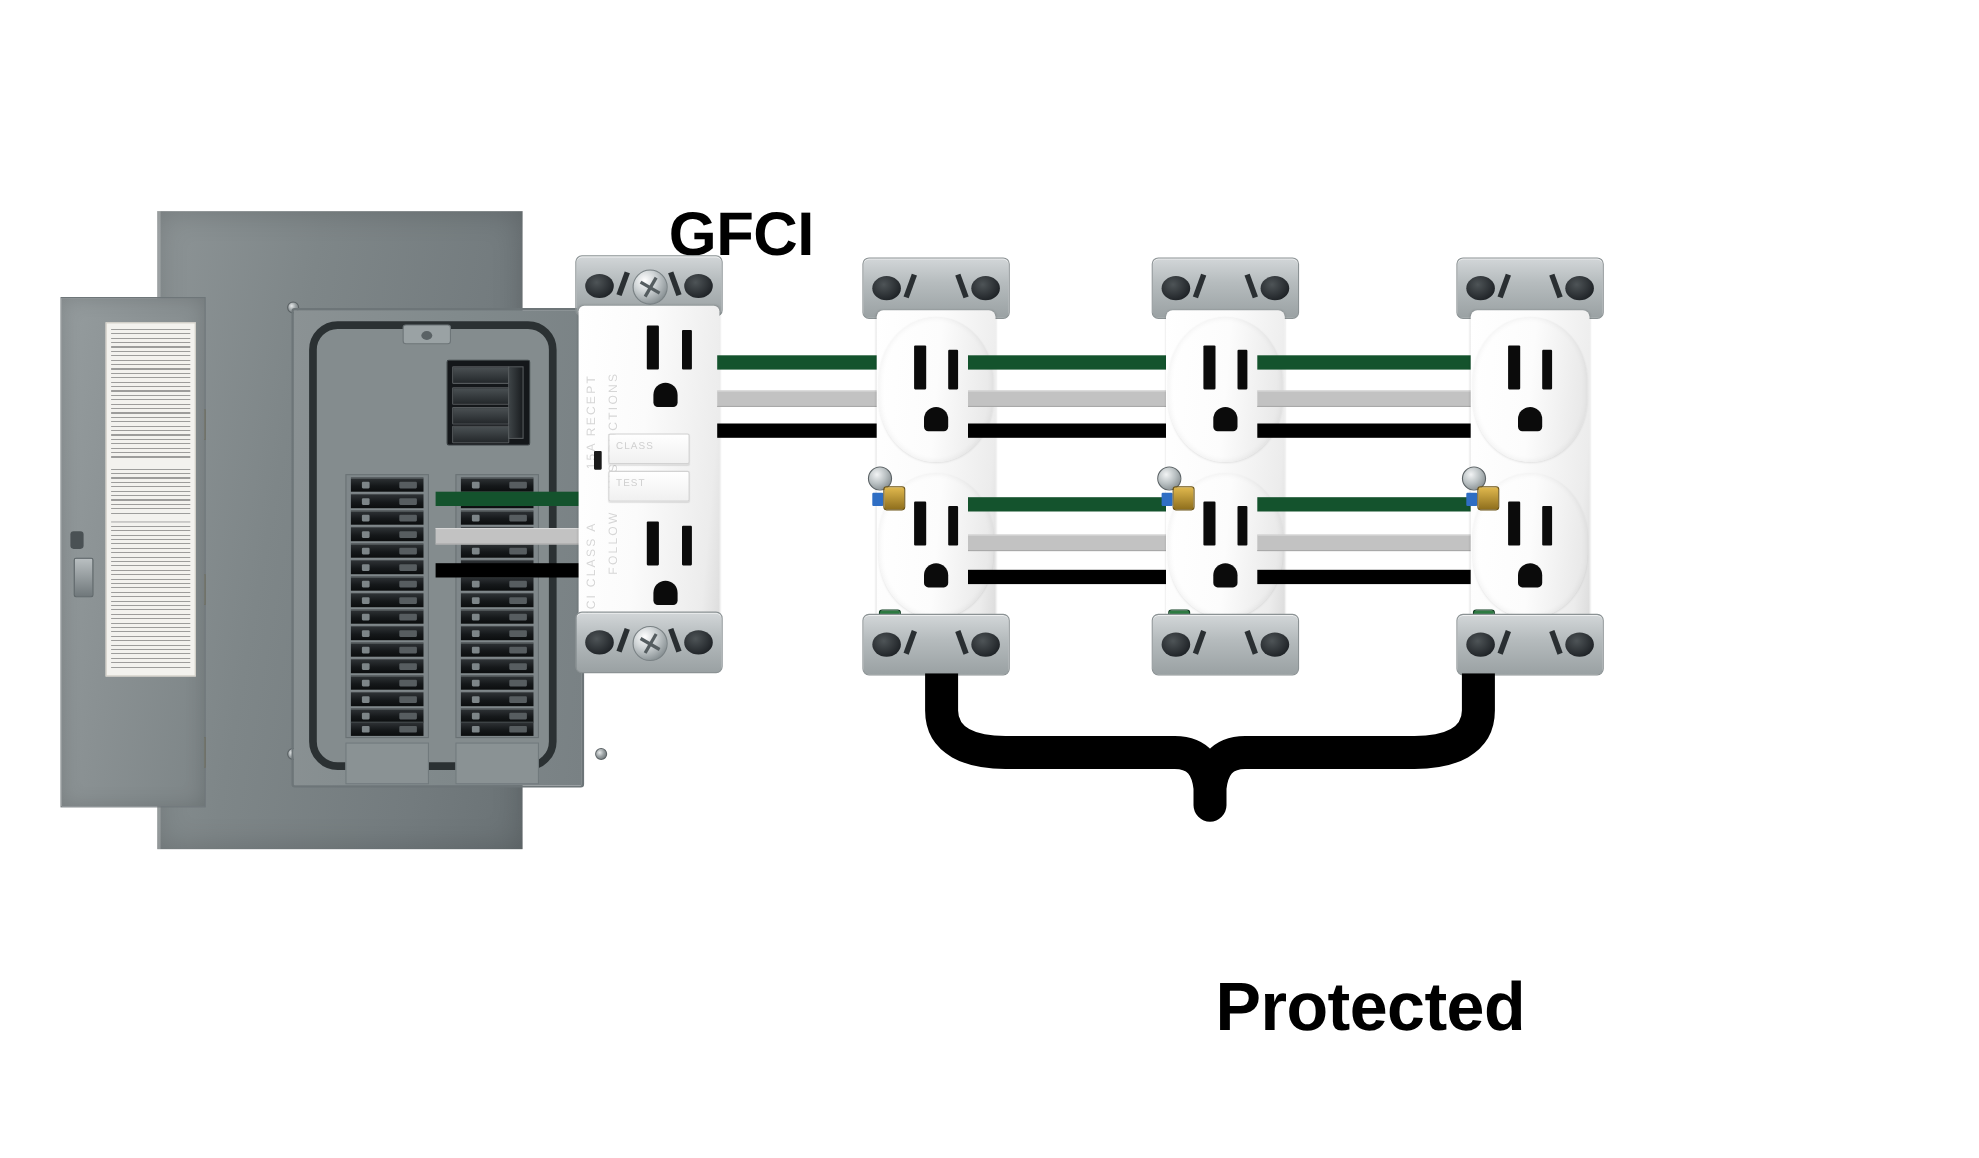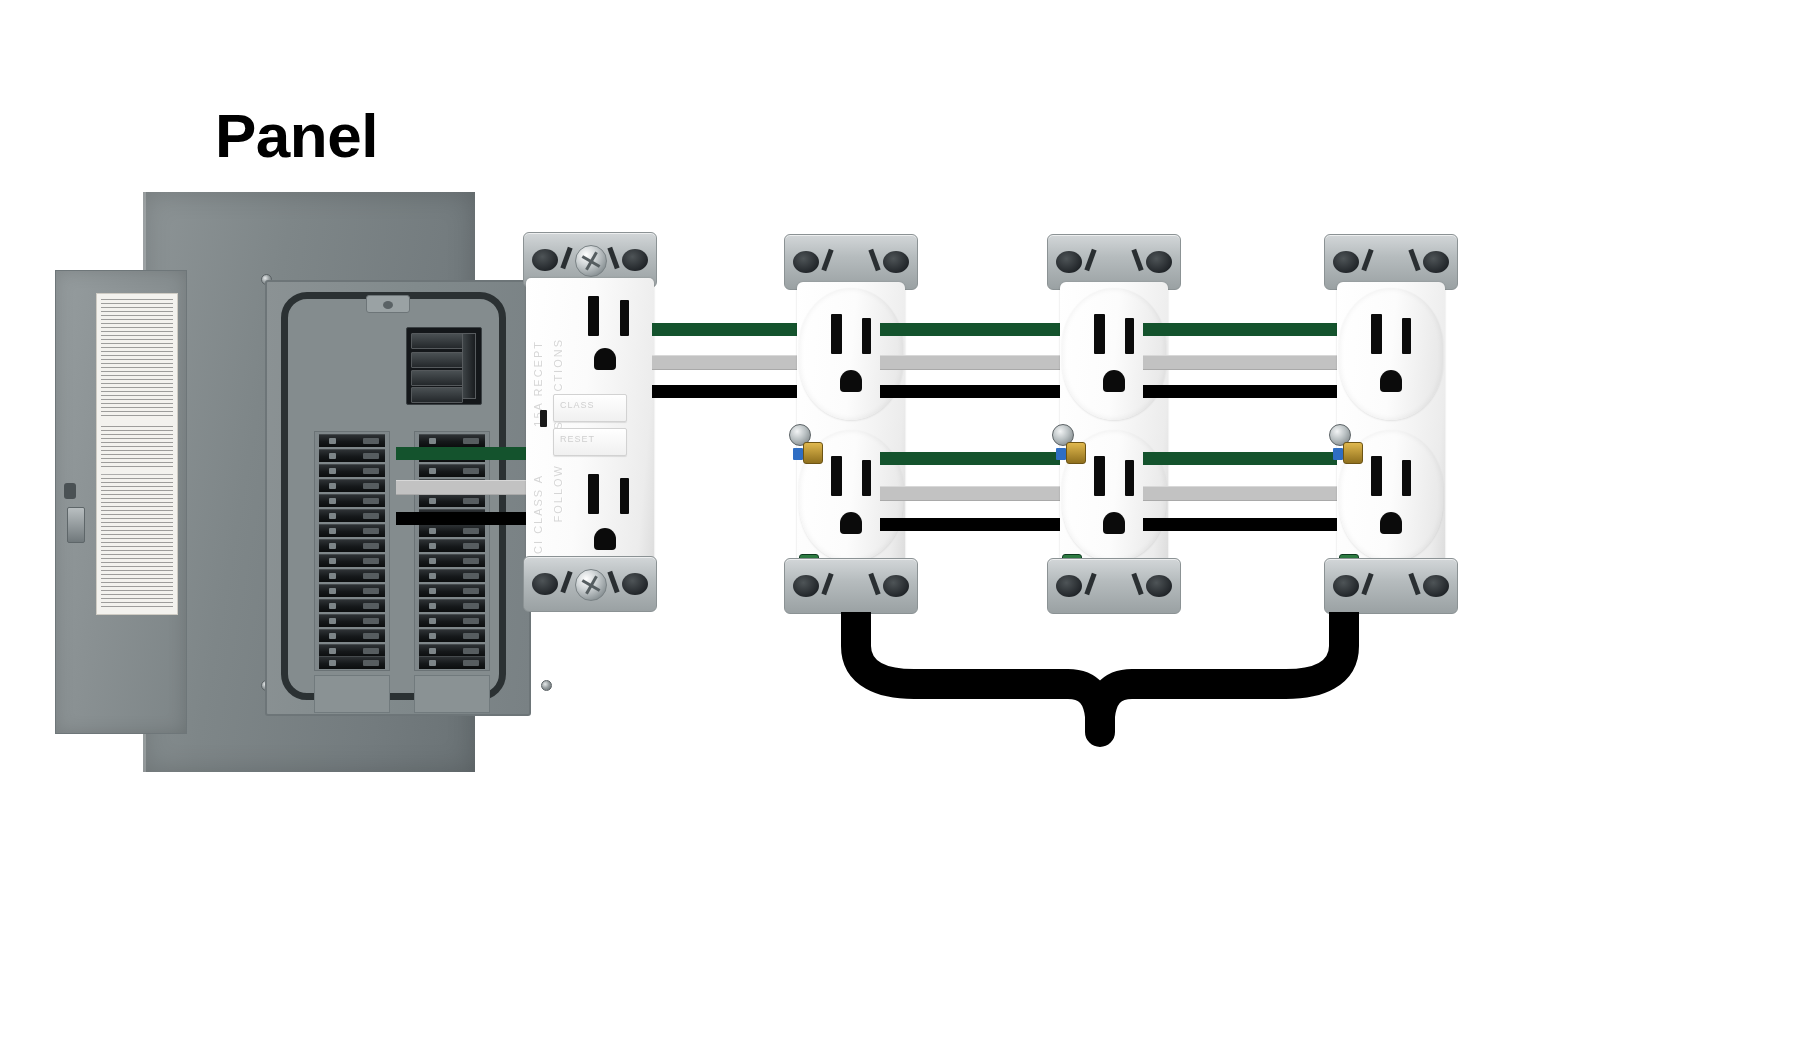--- a/index.html
+++ b/index.html
@@ -451,23 +451,24 @@
     width: 520px;
     height: 140px;
   }
   #brace svg { display: block; }
 </style>
 </head>
 <body>
 
 <div id="stage">
 
-  <div class="big-label" id="label-panel">Panel</div>
-
-
+
+  <div class="big-label" id="label-gfci">GFCI</div>
+
+  <div class="big-label" id="label-protected">Protected</div>
 
   <div id="panel-assembly">
 
     <div id="panel-enclosure">
 
       <div class="panel-screw" id="screw-tl"></div>
       <div class="panel-screw" id="screw-tr"></div>
       <div class="panel-screw" id="screw-bl"></div>
       <div class="panel-screw" id="screw-br"></div>
 
@@ -572,21 +573,21 @@
       <div class="slot-neu" style="left:62px; top:18px;"></div>
       <div class="slot-hot" style="left:94px; top:22px;"></div>
       <div class="slot-gnd" style="left:68px; top:70px;"></div>
 
       <div id="gfci-led"></div>
 
       <div class="gfci-btn" id="gfci-reset">
         <span>CLASS</span>
       </div>
       <div class="gfci-btn" id="gfci-test">
-        <span>RESET</span>
+        <span>TEST</span>
       </div>
 
       <div class="slot-neu" style="left:62px; top:196px;"></div>
       <div class="slot-hot" style="left:94px; top:200px;"></div>
       <div class="slot-gnd" style="left:68px; top:250px;"></div>
     </div>
 
     <div class="strap bottom">
       <div class="ear-hole l"></div>
       <div class="ear-hole r"></div>

